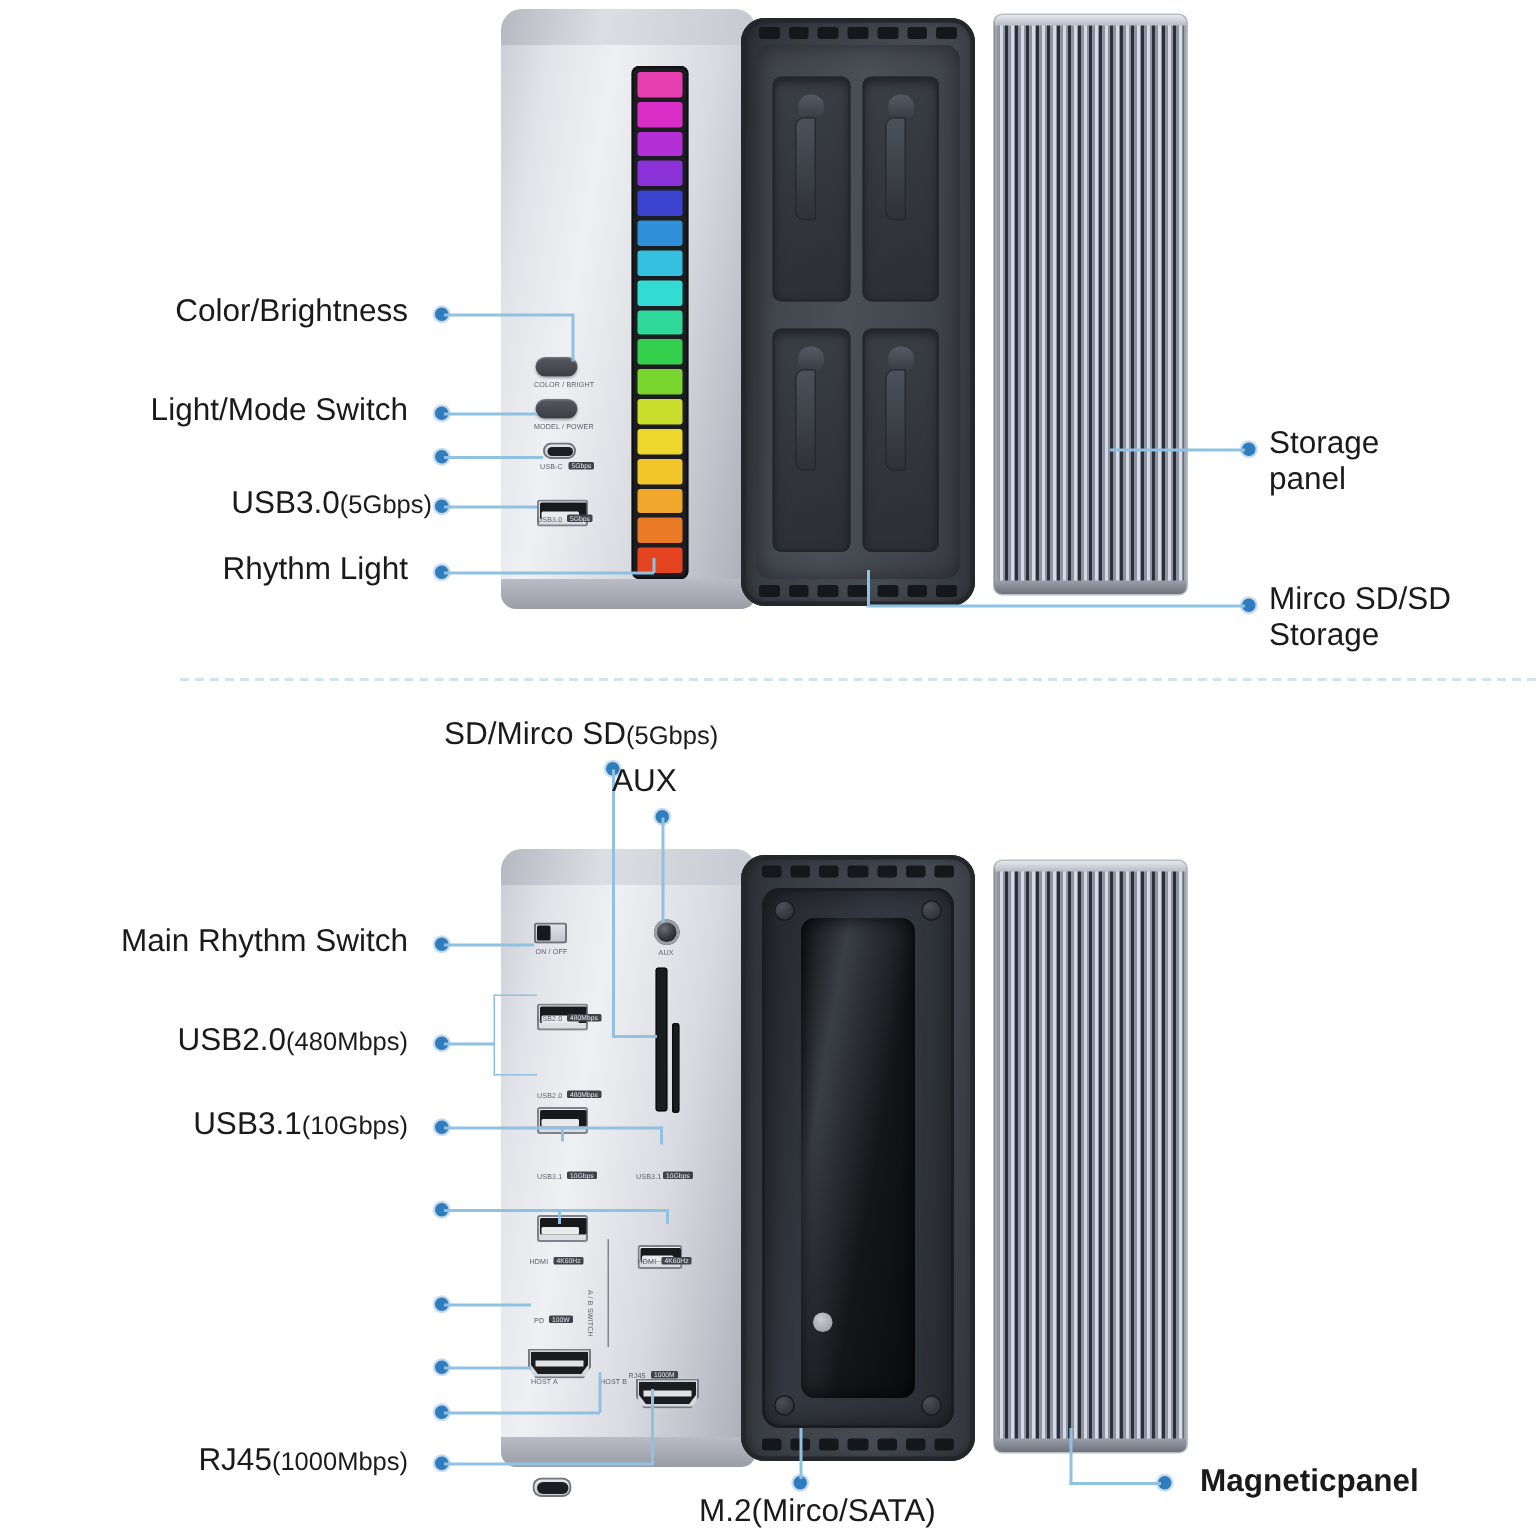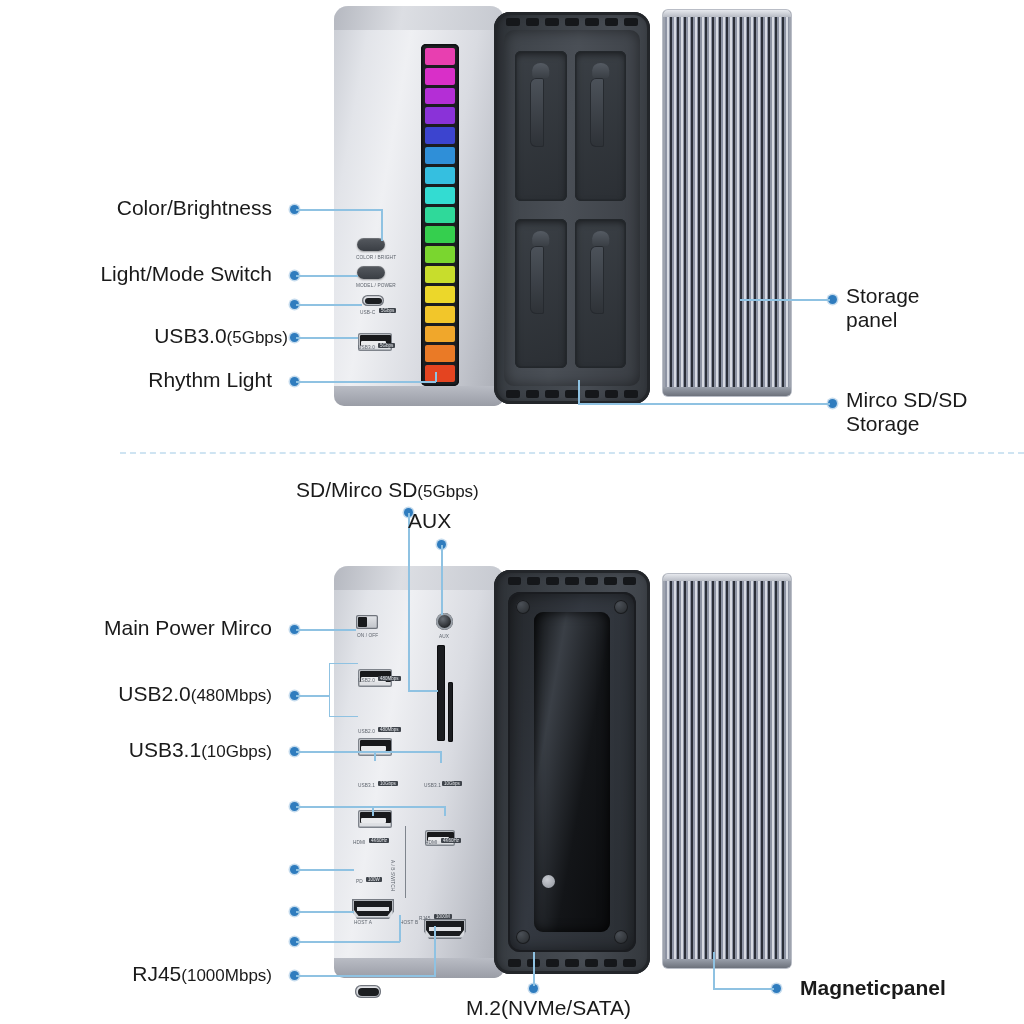--- a/index.html
+++ b/index.html
@@ -329,21 +329,21 @@
     <span>SD/Mirco SD</span><span class="sm">(5Gbps)</span>
   </div>
   <div class="dot" style="left:404px;top:508px;"></div>
   <div class="ln lnv" style="left:408px;top:513px;height:178px;"></div>
   <div class="ln lnh" style="left:408px;top:690px;width:30px;"></div>
 
   <div class="lbl" style="left:408px;top:509px;">AUX</div>
   <div class="dot" style="left:437px;top:540px;"></div>
   <div class="ln lnv" style="left:441px;top:545px;height:70px;"></div>
 
-  <div class="lbl r" style="left:0;width:272px;top:616px;">Main Power Mirco</div>
+  <div class="lbl r" style="left:0;width:272px;top:616px;">Main Rhythm Switch</div>
   <div class="dot" style="left:290px;top:625px;"></div>
   <div class="ln lnh" style="left:296px;top:629px;width:60px;"></div>
 
   <div class="lbl r" style="left:0;width:272px;top:682px;">
     <span>USB2.0</span><span class="sm">(480Mbps)</span>
   </div>
   <div class="dot" style="left:290px;top:691px;"></div>
   <div class="ln lnh" style="left:296px;top:695px;width:34px;"></div>
   <div class="brk" style="left:329px;top:663px;width:28px;height:52px;"></div>
 
@@ -372,20 +372,20 @@
 
   <div class="lbl r" style="left:0;width:272px;top:962px;">
     <span>RJ45</span><span class="sm">(1000Mbps)</span>
   </div>
   <div class="dot" style="left:290px;top:971px;"></div>
   <div class="ln lnh" style="left:296px;top:975px;width:140px;"></div>
   <div class="ln lnv" style="left:434px;top:926px;height:50px;"></div>
 
   <div class="dot" style="left:529px;top:984px;"></div>
   <div class="ln lnv" style="left:533px;top:952px;height:34px;"></div>
-  <div class="lbl" style="left:466px;top:996px;">M.2(NVMe/SATA)</div>
+  <div class="lbl" style="left:466px;top:996px;">M.2(Mirco/SATA)</div>
 
   <div class="dot" style="left:772px;top:984px;"></div>
   <div class="ln lnh" style="left:713px;top:988px;width:61px;"></div>
   <div class="ln lnv" style="left:713px;top:952px;height:38px;"></div>
   <div class="lbl" style="left:800px;top:976px;font-weight:bold;">Magneticpanel</div>
 
 </div>
 
 </body></html>

